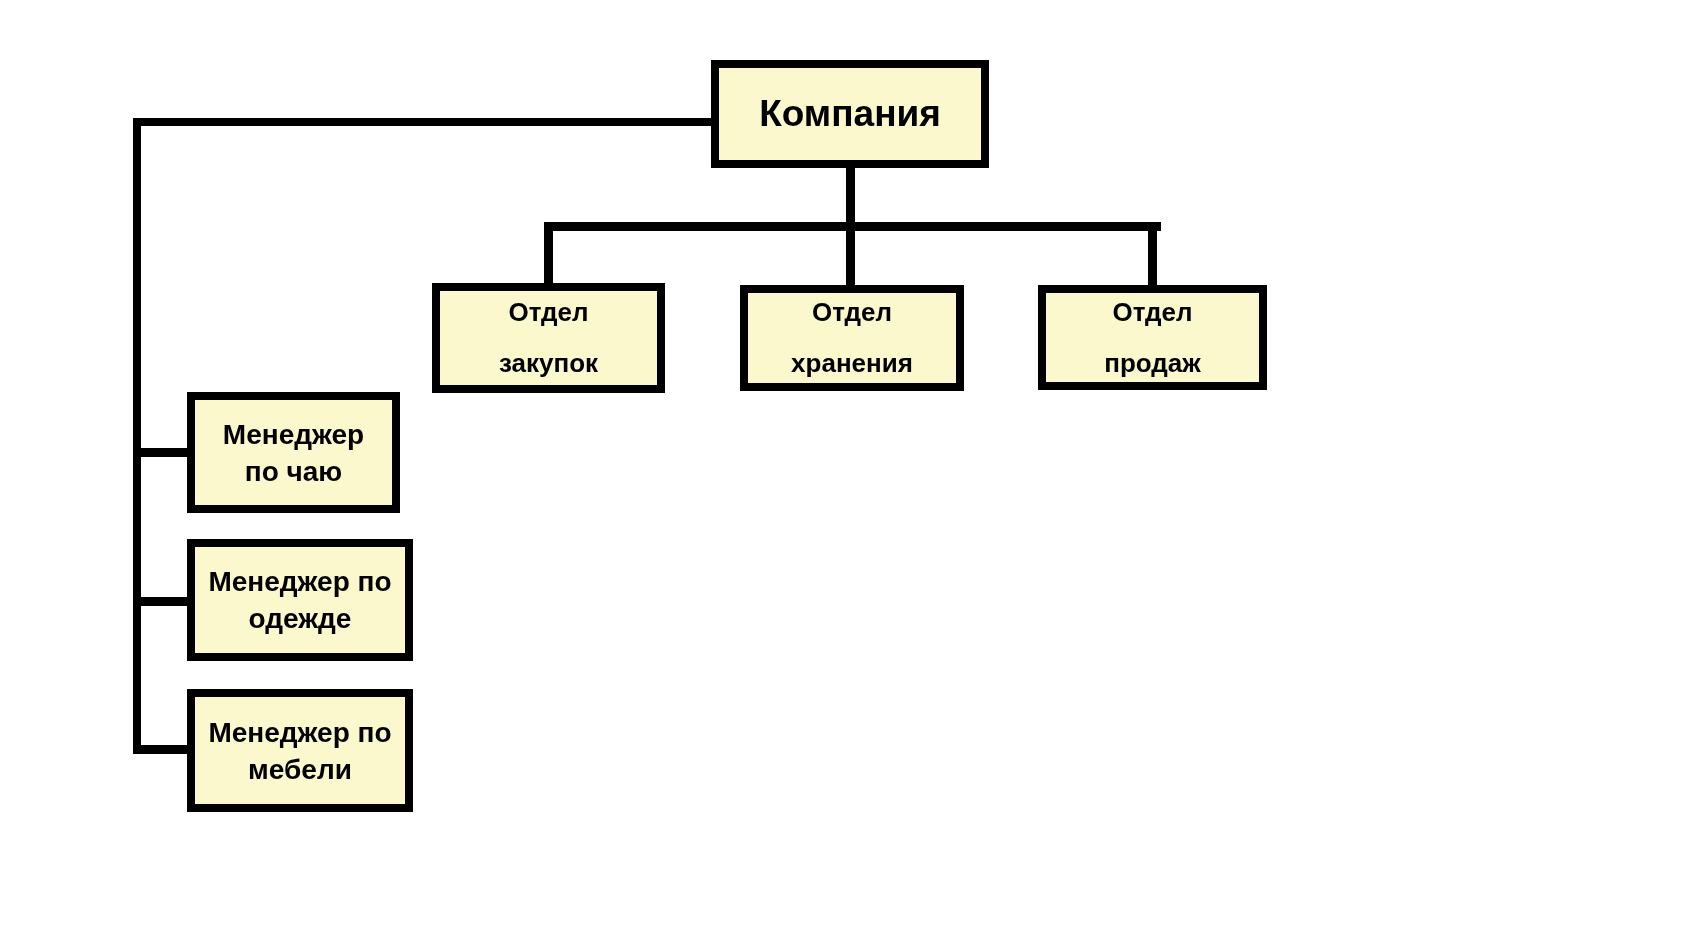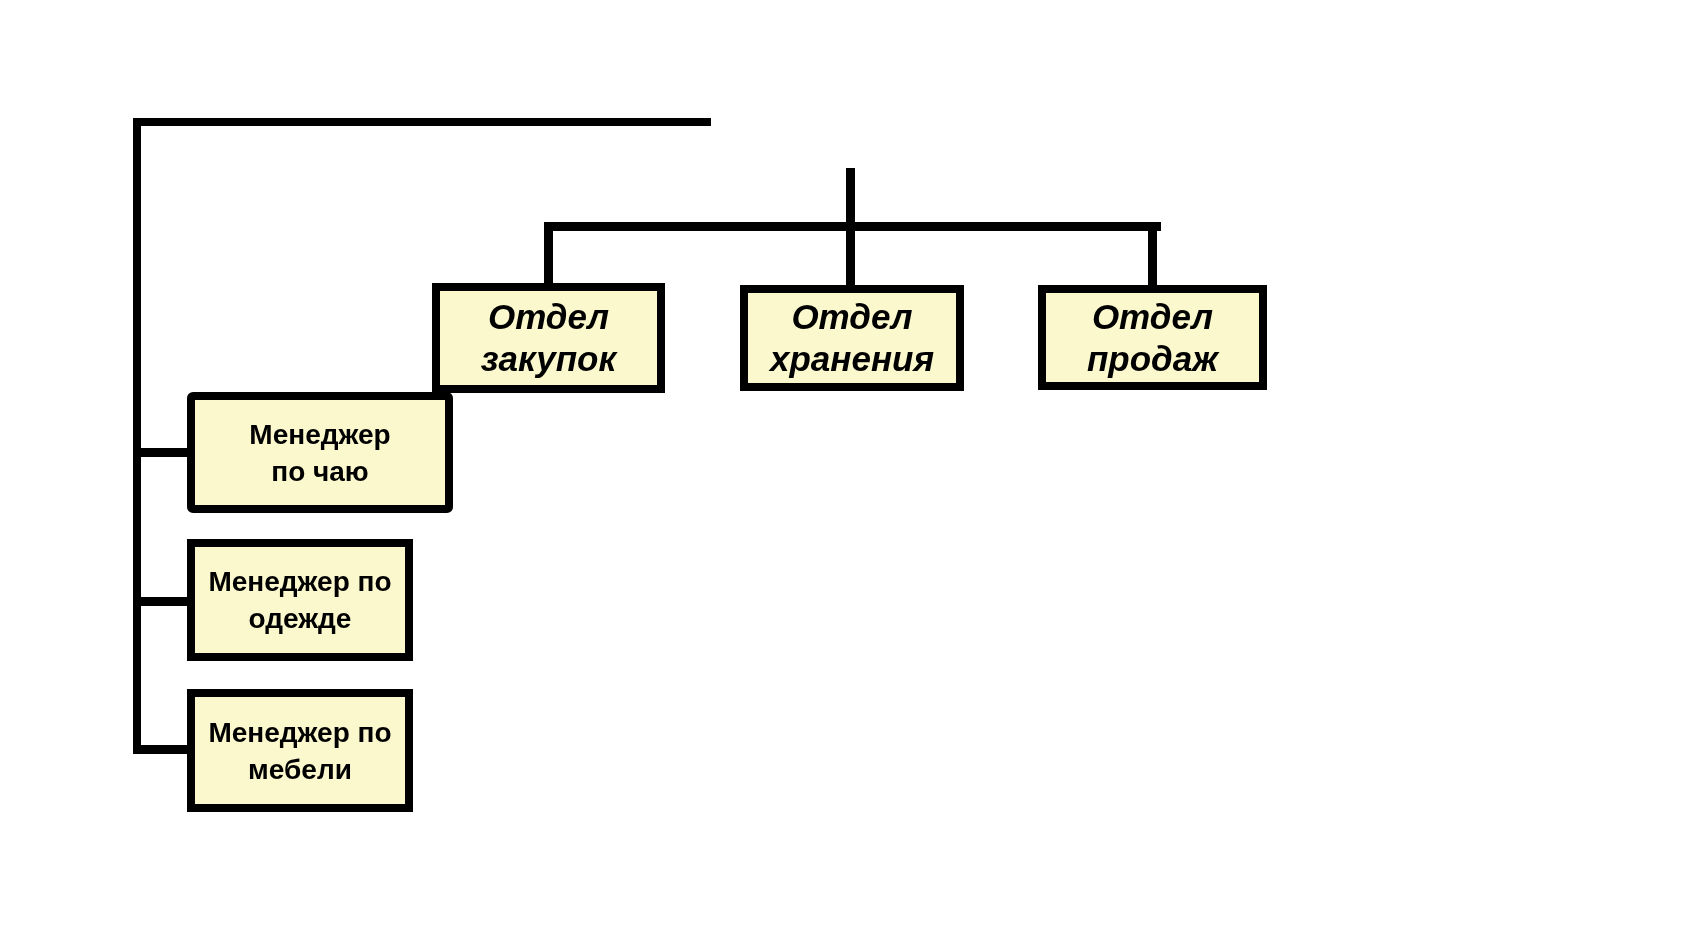--- a/index.html
+++ b/index.html
@@ -31,23 +31,23 @@
     font-weight: bold;
     color: #000000;
     white-space: pre-line;
   }
   #node-company        { left: 711px; top: 60px;  width: 278px; height: 108px; }
   #node-company .label { font-size: 37px; line-height: 44px; }
 
   #node-dept-purchasing { left: 432px;  top: 283px; width: 233px; height: 110px; }
   #node-dept-storage    { left: 740px;  top: 285px; width: 224px; height: 106px; }
   #node-dept-sales      { left: 1038px; top: 285px; width: 229px; height: 105px; }
-  .dept .label { font-size: 35px; line-height: 42px; font-style: italic; }
+  .dept .label { font-size: 26px; line-height: 51px; }
 
-  #node-mgr-tea       { left: 187px; top: 392px; width: 266px; height: 121px; border-radius: 6px; }
+  #node-mgr-tea       { left: 187px; top: 392px; width: 213px; height: 121px; }
   #node-mgr-clothes   { left: 187px; top: 539px; width: 226px; height: 122px; }
   #node-mgr-furniture { left: 187px; top: 689px; width: 226px; height: 123px; }
   .mgr .label { font-size: 28px; line-height: 37px; }
 
   
   .line {
     position: absolute;
     background: #000000;
     z-index: 1;
   }
@@ -96,20 +96,23 @@
   <div class="line" id="line-left-trunk"></div>
   <div class="line" id="line-stub-tea"></div>
   <div class="line" id="line-stub-clothes"></div>
   <div class="line" id="line-stub-furniture"></div>
   <div class="line" id="line-company-drop"></div>
   <div class="line" id="line-branch-bar"></div>
   <div class="line" id="line-drop-purchasing"></div>
   <div class="line" id="line-drop-storage"></div>
   <div class="line" id="line-drop-sales"></div>
 
+  <div class="node" id="node-company">
+    <span class="label">Компания</span>
+  </div>
 
   <div class="node dept" id="node-dept-purchasing">
     <span class="label">Отдел
 закупок</span>
   </div>
   <div class="node dept" id="node-dept-storage">
     <span class="label">Отдел
 хранения</span>
   </div>
   <div class="node dept" id="node-dept-sales">

